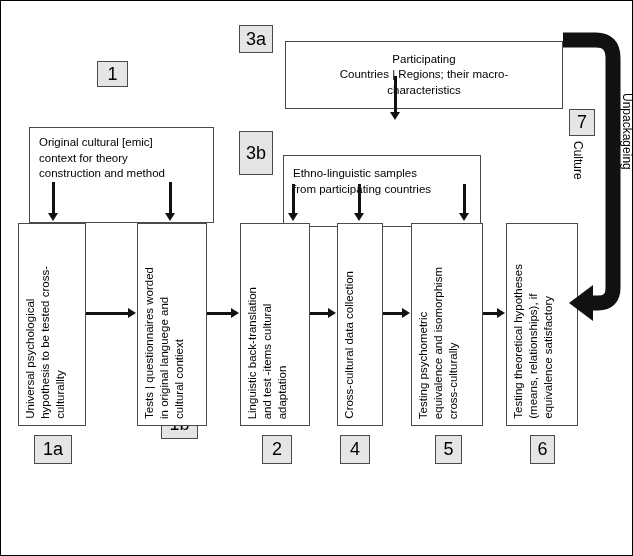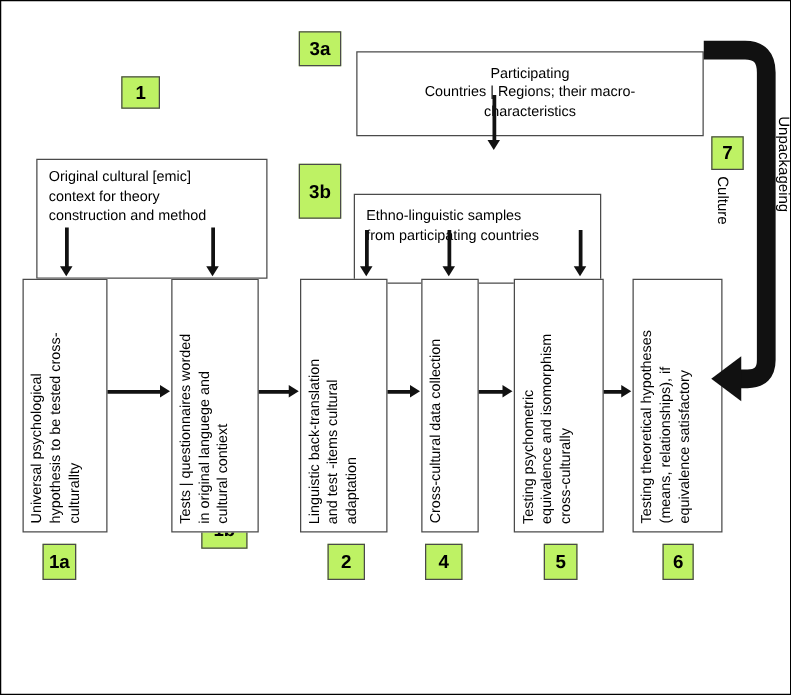--- a/index.html
+++ b/index.html
@@ -52,26 +52,26 @@
     line-height: 1.3;
     padding: 6px 4px 7px 5px;
     font-size: 11.5px;
   }
 
   
   .tag {
     position: absolute;
     box-sizing: border-box;
     border: 1.5px solid #4a4a4a;
-    background: #bef264;
+    background: #e5e5e5;
     display: flex;
     align-items: center;
     justify-content: center;
-    font-size: 15px;
-    font-weight: bold;
+    font-size: 18px;
+    font-weight: normal;
     color: #000000;
   }
 
   
   .vline {
     position: absolute;
     width: 2.5px;
     background: #111111;
   }
   .hline {
@@ -118,21 +118,21 @@
 <div id="figure">
 
   <div class="tag" style="left:96px; top:60px; width:31px; height:26px;">1</div>
 
   <div class="tag" style="left:238px; top:24px; width:34px; height:28px;">3a</div>
 
   <div class="tag" style="left:238px; top:130px; width:34px; height:44px;">3b</div>
 
   <div class="tag" style="left:568px; top:108px; width:26px; height:27px;">7</div>
 
-  <div class="tag" style="left:33px; top:434px; width:27px; height:29px;">1a</div>
+  <div class="tag" style="left:33px; top:434px; width:38px; height:29px;">1a</div>
 
   <div class="tag" style="left:160px; top:409px; width:37px; height:29px;">1b</div>
 
   <div class="tag" style="left:261px; top:434px; width:30px; height:29px;">2</div>
 
   <div class="tag" style="left:339px; top:434px; width:30px; height:29px;">4</div>
 
   <div class="tag" style="left:434px; top:434px; width:27px; height:29px;">5</div>
 
   <div class="tag" style="left:529px; top:434px; width:25px; height:29px;">6</div>

